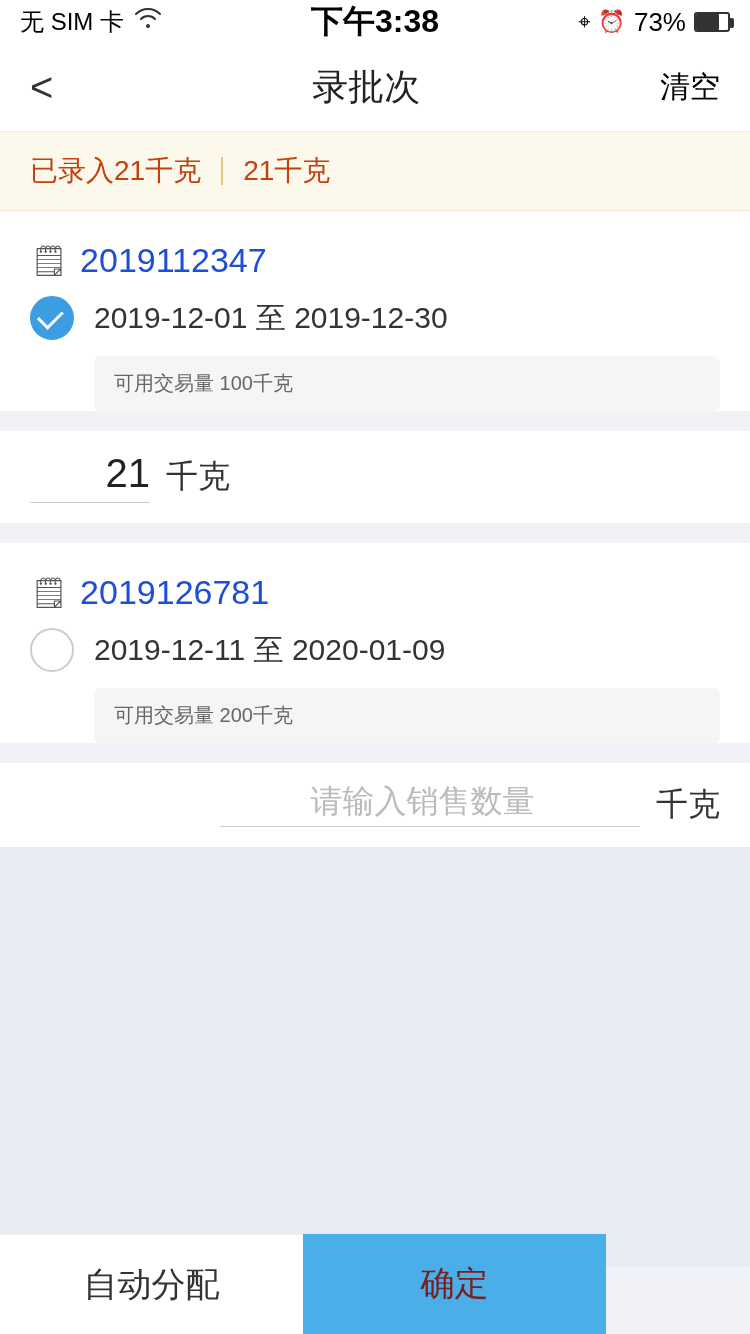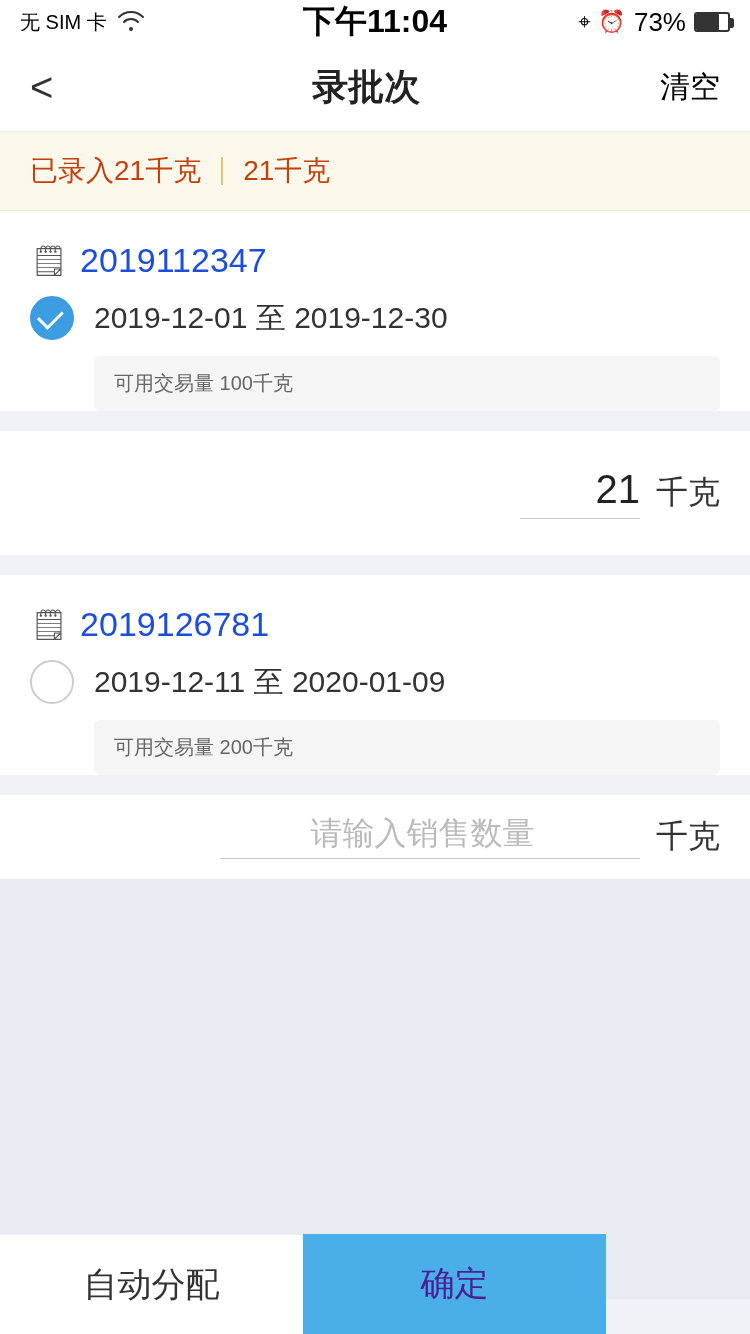--- a/index.html
+++ b/index.html
@@ -18,23 +18,23 @@
       height: 44px;
       background: #fff;
       display: flex;
       align-items: center;
       justify-content: space-between;
       padding: 0 20px;
       font-size: 28px;
     }
     .status-left {
       display: flex;
-      align-items: flex-end;
+      align-items: flex-start;
       gap: 10px;
-      font-size: 20px;
+      font-size: 24px;
       font-weight: 500;
     }
     .status-center {
       font-size: 32px;
       font-weight: 600;
       position: absolute;
       left: 50%;
       transform: translateX(-50%);
     }
     .status-right {
@@ -55,21 +55,21 @@
       padding: 0 30px;
       border-bottom: 1px solid #eee;
     }
     .nav-back {
       font-size: 40px;
       color: #333;
       cursor: pointer;
     }
     .nav-title {
       font-size: 36px;
-      font-weight: 700;
+      font-weight: 400;
       color: #222;
       margin-left: 19px;
     }
     .nav-clear {
       font-size: 30px;
       color: #000000;
       cursor: pointer;
     }
 
     
@@ -161,22 +161,21 @@
       margin-bottom: 20px;
     }
     .available-text {
       font-size: 20px;
       color: #666;
     }
 
     .quantity-row {
       display: flex;
       align-items: center;
-      justify-content: flex-end;
-      padding: 36px 30px;
+      padding: 20px 30px;
       gap: 16px;
       border-top: 0;
     }
     .quantity-value {
       font-size: 40px;
       font-weight: 500;
       color: #222;
     }
     .quantity-unit {
       font-size: 32px;
@@ -240,42 +239,42 @@
       font-size: 34px;
       color: #333;
       cursor: pointer;
       border-top: 1px solid #eee;
     }
     .btn-confirm {
       flex: 1;
       background: #4aaee8;
       border: none;
       font-size: 34px;
-      color: #4c1d95;
+      color: #7f1d1d;
       cursor: pointer;
     }
 
     
     .bottom-spacer { height: 100px; }
   </style>
 </head>
 <body>
 
 <div class="status-bar">
   <div class="status-left">
     <span>无 SIM 卡</span>
     <span>
       <svg width="28" height="22" viewBox="0 0 28 22" fill="none">
         <path d="M14 18a2 2 0 1 1 0 4 2 2 0 0 1 0-4z" fill="#333"></path>
         <path d="M7 13c1.9-2 4.4-3 7-3s5.1 1 7 3" stroke="#333" stroke-width="2" fill="none" stroke-linecap="round"></path>
         <path d="M2 8C5.3 4.7 9.4 3 14 3s8.7 1.7 12 5" stroke="#333" stroke-width="2" fill="none" stroke-linecap="round"></path>
       </svg>
     </span>
   </div>
-  <div class="status-center">下午11:04</div>
+  <div class="status-center">下午3:38</div>
   <div class="status-right">
     <span style="font-size:22px;">⌖</span>
     <span style="font-size:22px;">⏰</span>
     <span>73%</span>
     <span style="display:inline-block;width:36px;height:20px;border:2px solid #333;border-radius:3px;position:relative;">
       <span style="display:block;width:73%;height:100%;background:#333;border-radius:1px;"></span>
       <span style="position:absolute;right:-6px;top:4px;width:4px;height:10px;background:#333;border-radius:0 2px 2px 0;"></span>
     </span>
   </div>
 </div>

